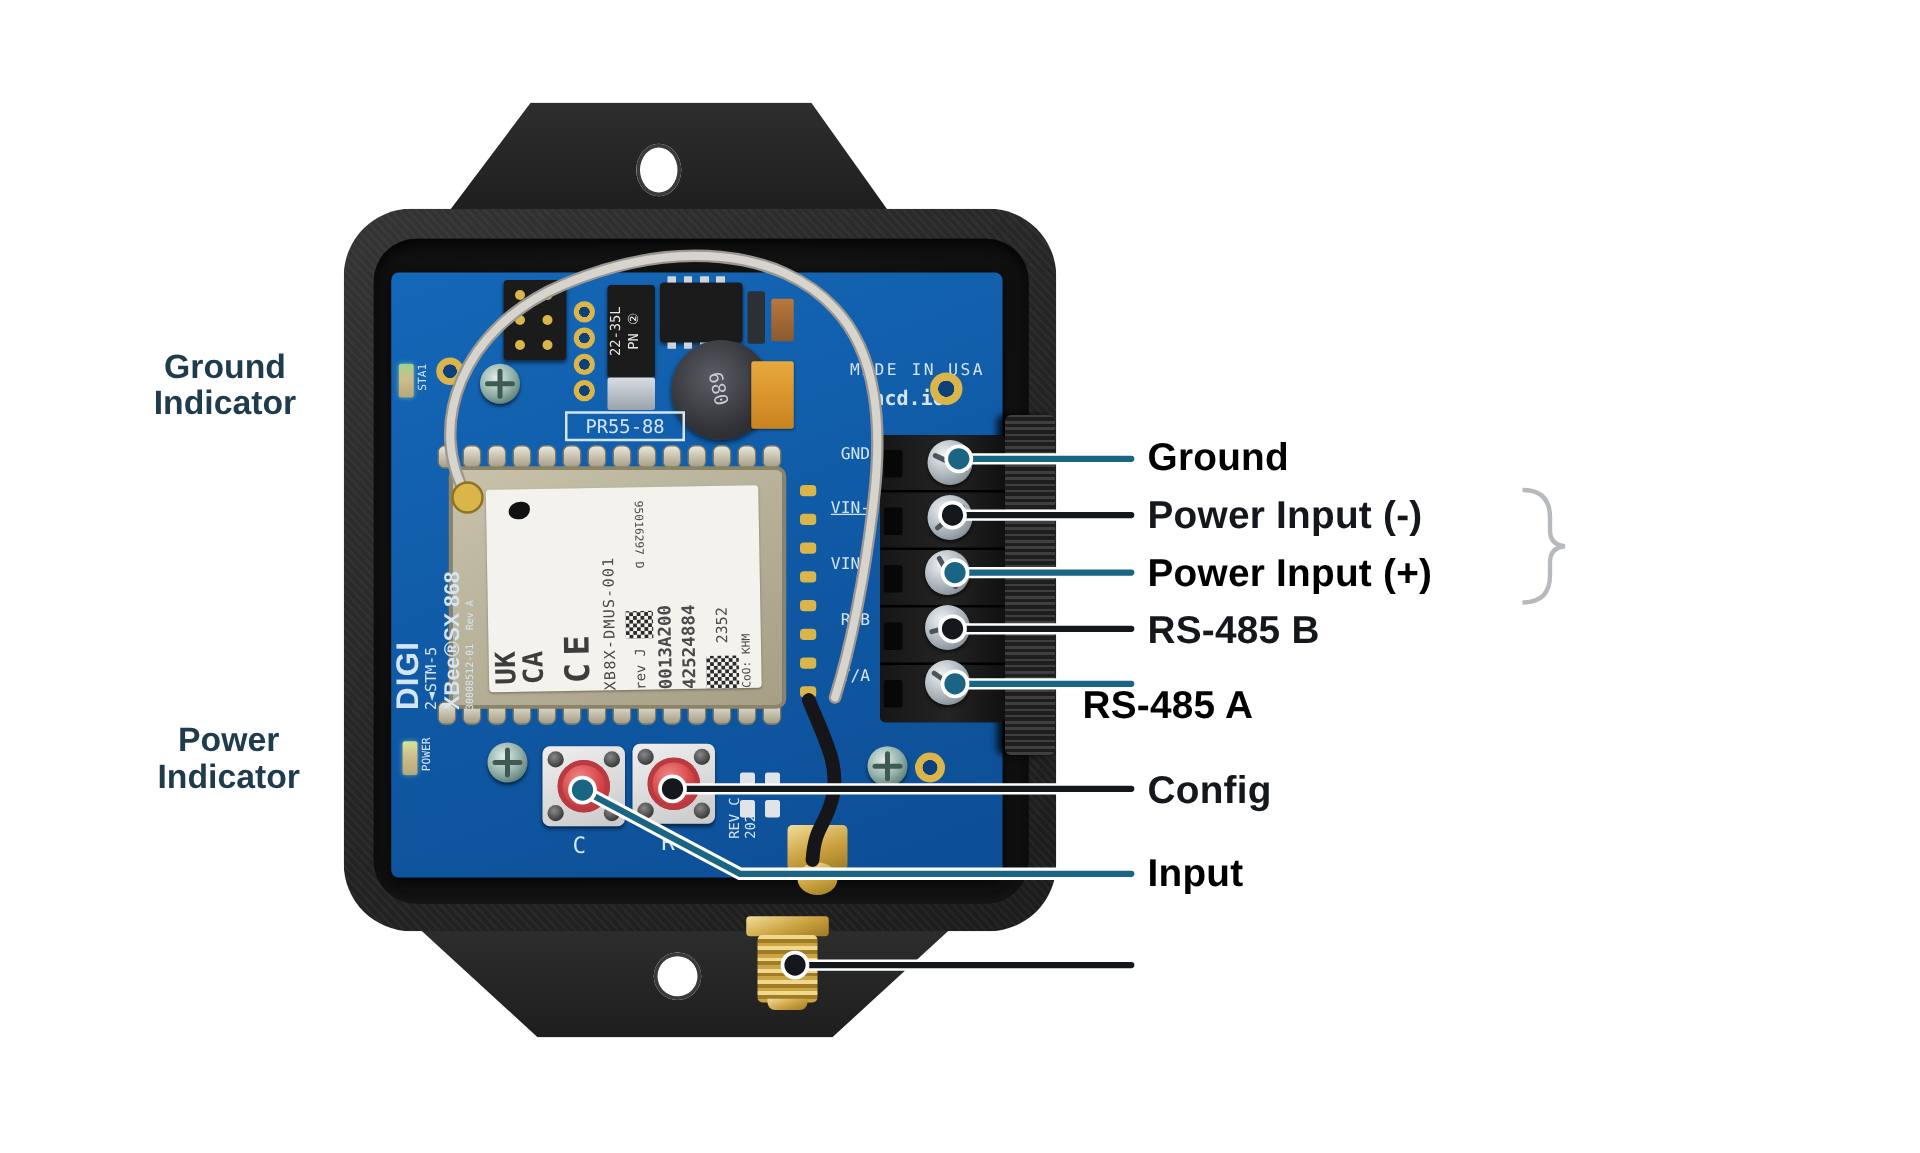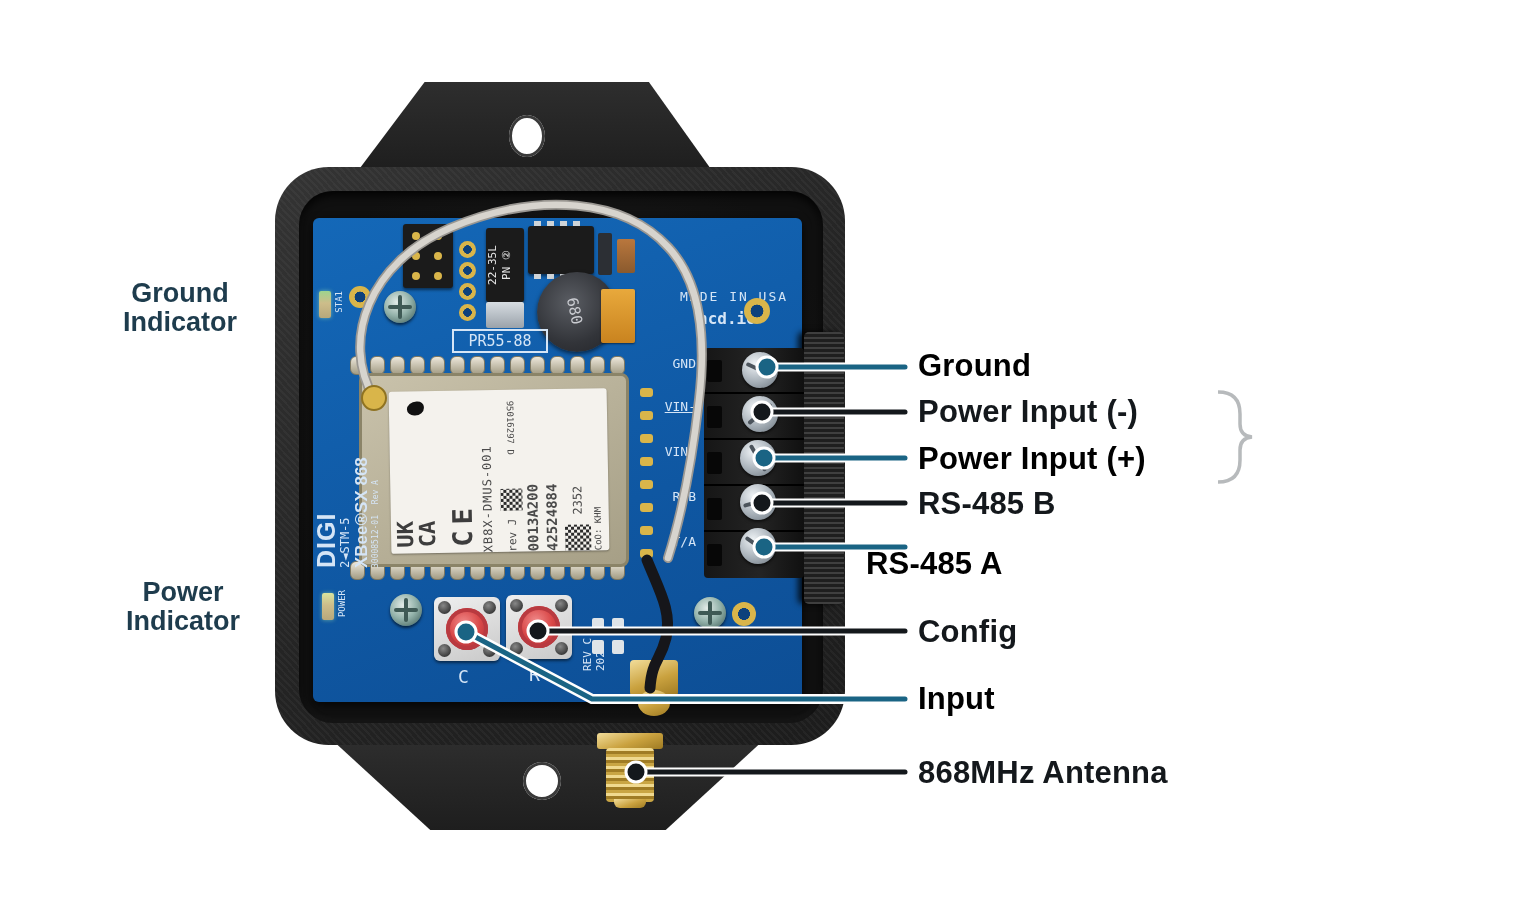--- a/index.html
+++ b/index.html
@@ -369,15 +369,14 @@
     <path d="M1218,392 Q1240,392 1240,414 L1240,424 Q1240,436 1252,437 Q1240,438 1240,450 L1240,460 Q1240,482 1218,482" fill="none" stroke="#b7babc" stroke-width="3.5"></path>
   </svg>
 
   <div class="lbl teal" style="left:918px;top:348px;">Ground</div>
   <div class="lbl blk" style="left:918px;top:394px;">Power Input (-)</div>
   <div class="lbl teal" style="left:918px;top:441px;">Power Input (+)</div>
   <div class="lbl blk" style="left:918px;top:486px;">RS-485 B</div>
   <div class="lbl teal" style="left:866px;top:530px;margin-top:16px;">RS-485 A</div>
   <div class="lbl blk" style="left:918px;top:614px;">Config</div>
   <div class="lbl teal" style="left:918px;top:681px;">Input</div>
-  <div class="lbl blk" style="left:918px;top:755px;">868MHz Antenna</div>
 
 </div>
 
 </body></html>

